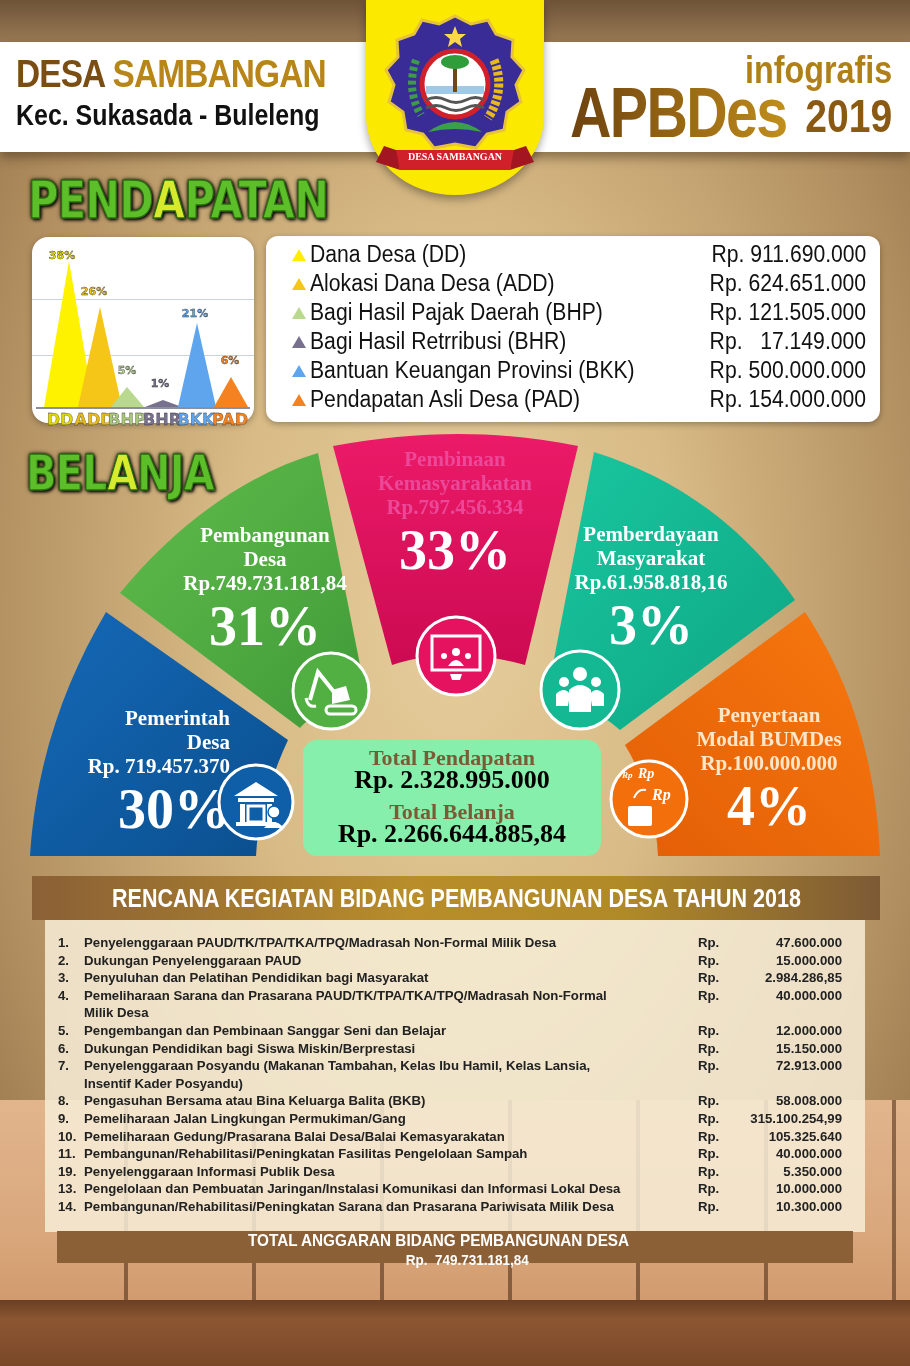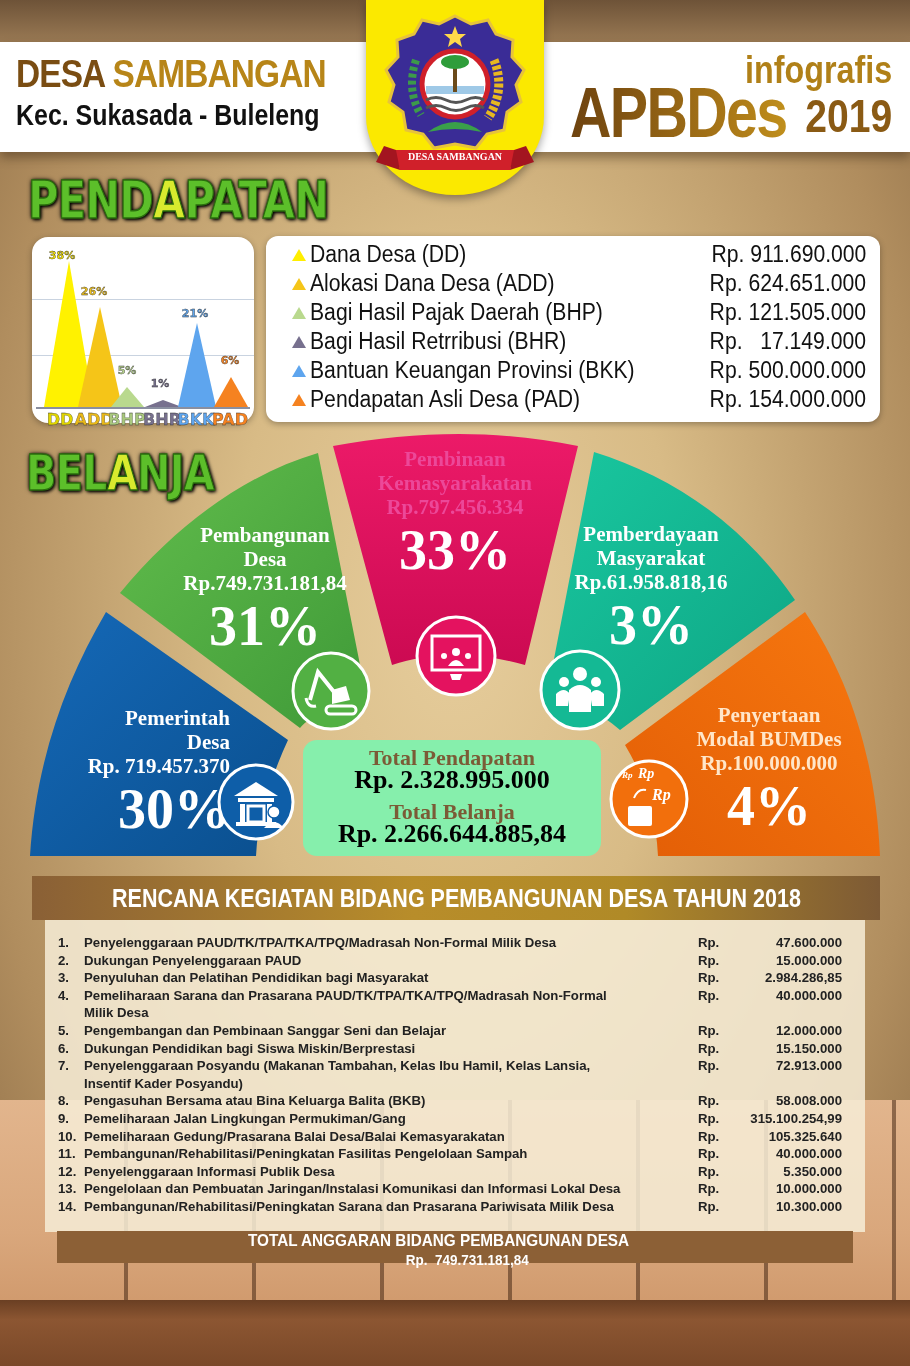--- a/index.html
+++ b/index.html
@@ -445,21 +445,21 @@
       <span class="rp">Rp.</span>
       <span class="am">105.325.640</span>
     </div>
   <div class="rk-row">
       <span class="no">11.</span>
       <span class="tx">Pembangunan/Rehabilitasi/Peningkatan Fasilitas Pengelolaan Sampah</span>
       <span class="rp">Rp.</span>
       <span class="am">40.000.000</span>
     </div>
   <div class="rk-row">
-      <span class="no">12.</span>
+      <span class="no">19.</span>
       <span class="tx">Penyelenggaraan Informasi Publik Desa</span>
       <span class="rp">Rp.</span>
       <span class="am">5.350.000</span>
     </div>
   <div class="rk-row">
       <span class="no">13.</span>
       <span class="tx">Pengelolaan dan Pembuatan Jaringan/Instalasi Komunikasi dan Informasi Lokal Desa</span>
       <span class="rp">Rp.</span>
       <span class="am">10.000.000</span>
     </div>

